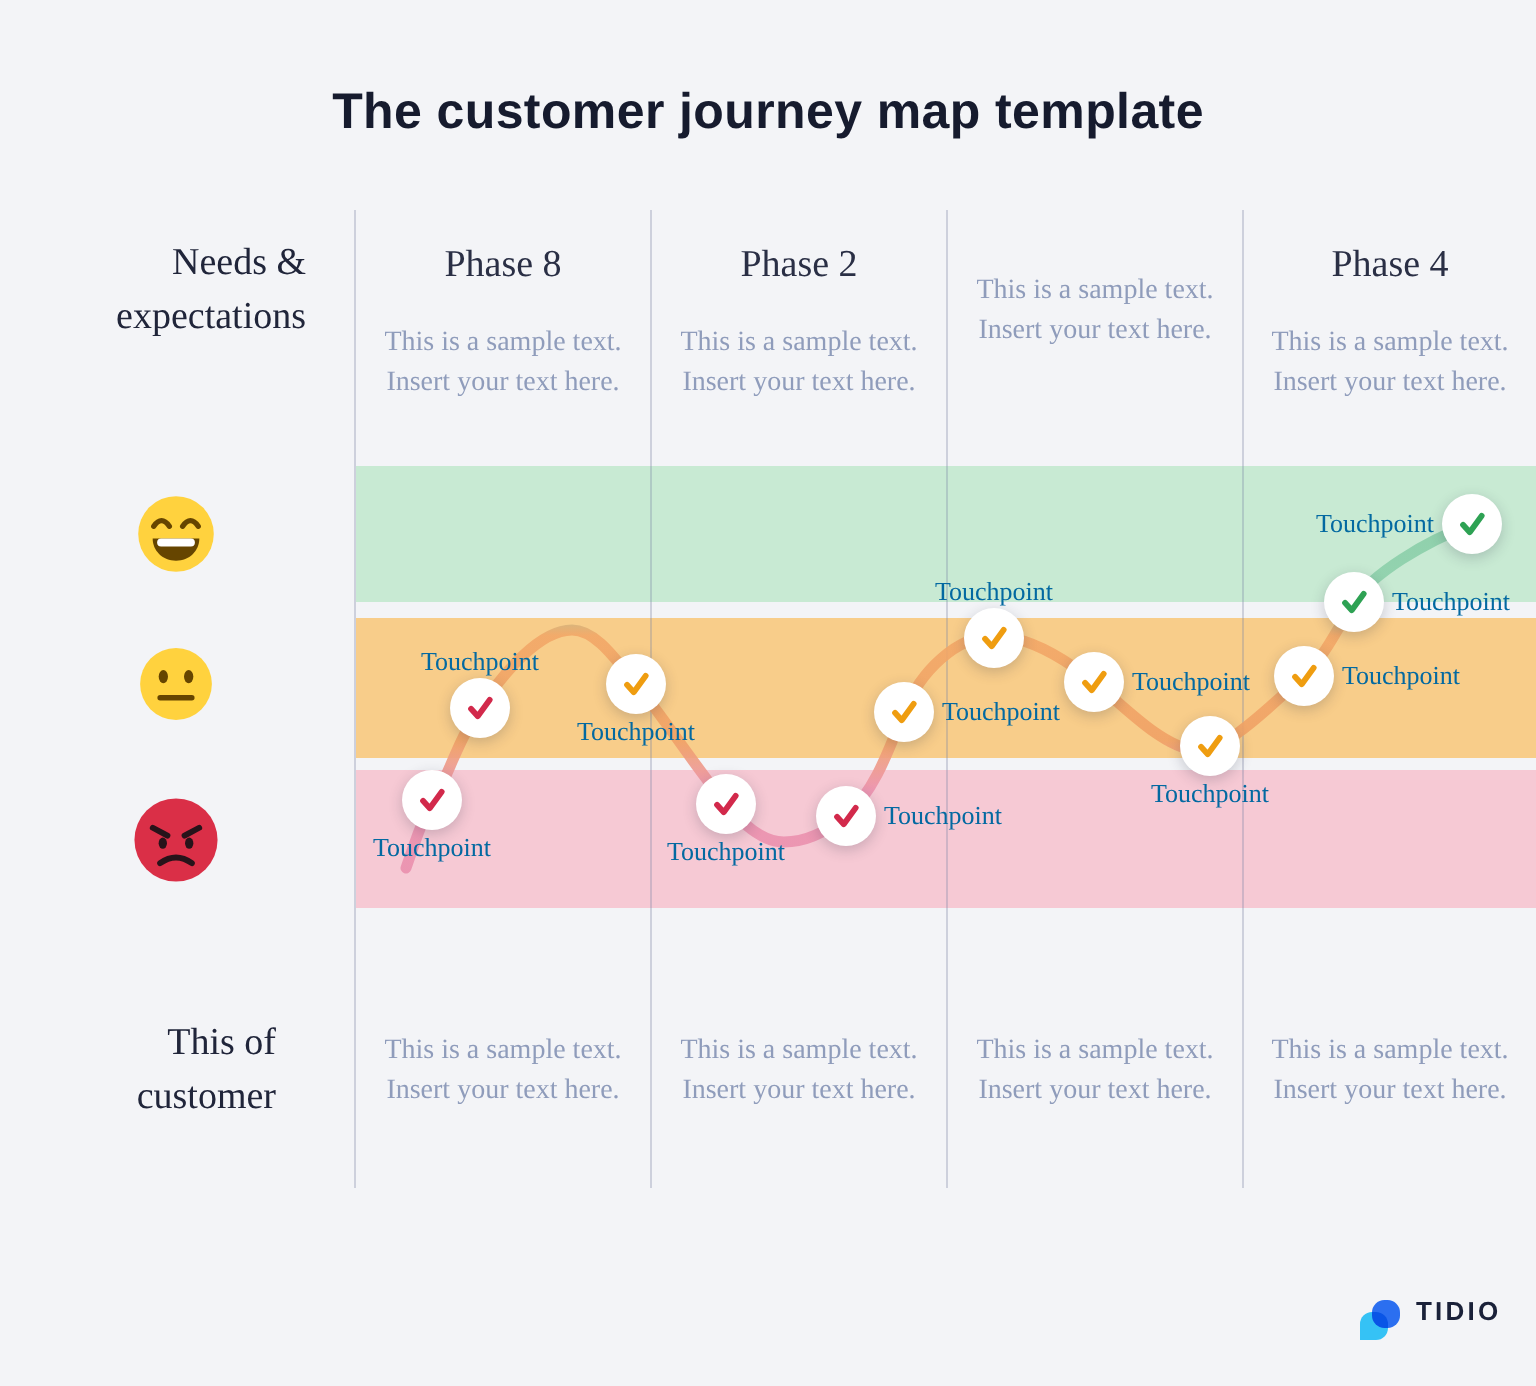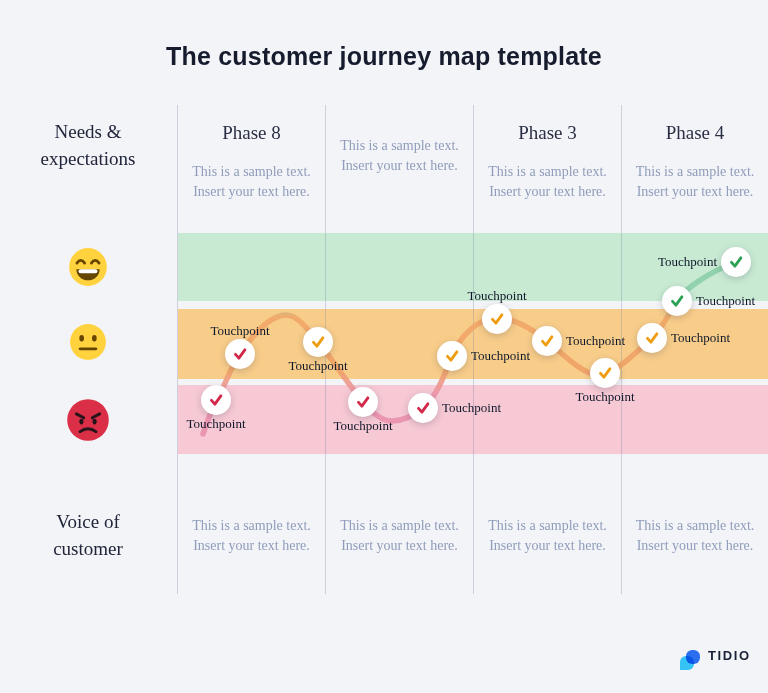--- a/index.html
+++ b/index.html
@@ -16,41 +16,41 @@
   }
   .divider{
     position:absolute;top:105px;height:489px;width:1px;
     background:rgba(125,135,165,.32);z-index:2;
   }
   .band{position:absolute;left:178px;right:0;z-index:1;}
   .band.positive{top:233px;height:68px;}
   .band.neutral{top:309px;height:70px;}
   .band.negative{top:385px;height:69px;}
   .row-header{
-    position:absolute;text-align:center;color:#20253a;
+    position:absolute;text-align:right;color:#20253a;
     font-size:19px;line-height:27px;z-index:3;
   }
   .row-header.needs{left:23px;width:130px;top:118px;}
   .row-header.voice{left:38px;width:100px;top:508px;}
   .phase-col,.voice-cell{position:absolute;text-align:center;z-index:3;}
   .phase-title{font-size:19px;color:#2a2f45;line-height:26px;}
   .phase-desc,.voice-text{
     font-size:14px;line-height:20px;color:#8f9cbb;padding:0 13px;margin-top:16px;
   }
   .voice-cell{top:500px;}
   .emoji{position:absolute;z-index:3;}
   .curve-layer{position:absolute;inset:0;z-index:3;pointer-events:none;}
   .touchpoint{
     position:absolute;width:30px;height:30px;border-radius:50%;
     background:#ffffff;box-shadow:0 2px 7px rgba(40,45,70,.22);
     z-index:4;display:flex;align-items:center;justify-content:center;
     transform:translate(-50%,-50%);
   }
   .tp-label{
-    position:absolute;z-index:4;font-size:13px;color:#0f172a;white-space:nowrap;
+    position:absolute;z-index:4;font-size:13px;color:#0369a1;white-space:nowrap;
   }
   .logo{
     position:absolute;left:678px;top:648px;display:flex;align-items:flex-start;gap:6px;z-index:3;
   }
   .logo-text{
     font-family:"Liberation Sans", sans-serif;font-size:13px;font-weight:700;
     letter-spacing:1.6px;color:#1a2139;
   }
 </style>
 </head>
@@ -63,32 +63,32 @@
   <div class="divider" style="left:177px"></div>
   <div class="divider" style="left:325px"></div>
   <div class="divider" style="left:473px"></div>
   <div class="divider" style="left:621px"></div>
 
   <div class="band positive" style="background: rgb(200, 234, 211);"></div>
   <div class="band neutral" style="background: rgb(248, 205, 138);"></div>
   <div class="band negative" style="background: rgb(246, 201, 212);"></div>
 
   <div class="row-header needs">Needs &amp; expectations</div>
-  <div class="row-header voice">Voice of customer</div>
+  <div class="row-header voice">This of customer</div>
 
   <div id="phase-header-row">
       <div class="phase-col" style="left: 178px; width: 147px; top: 120px;">
         <div class="phase-title">Phase 8</div>
         <div class="phase-desc">This is a sample text. Insert your text here.</div>
       </div>
       <div class="phase-col" style="left: 326px; width: 147px; top: 120px;">
+        <div class="phase-title">Phase 2</div>
         <div class="phase-desc">This is a sample text. Insert your text here.</div>
       </div>
       <div class="phase-col" style="left: 474px; width: 147px; top: 120px;">
-        <div class="phase-title">Phase 3</div>
         <div class="phase-desc">This is a sample text. Insert your text here.</div>
       </div>
       <div class="phase-col" style="left: 622px; width: 146px; top: 120px; text-align: center;">
         <div class="phase-title">Phase 4</div>
         <div class="phase-desc">This is a sample text. Insert your text here.</div>
       </div>
     </div>
 
   <div id="voice-row">
       <div class="voice-cell" style="left: 178px; width: 147px;">

